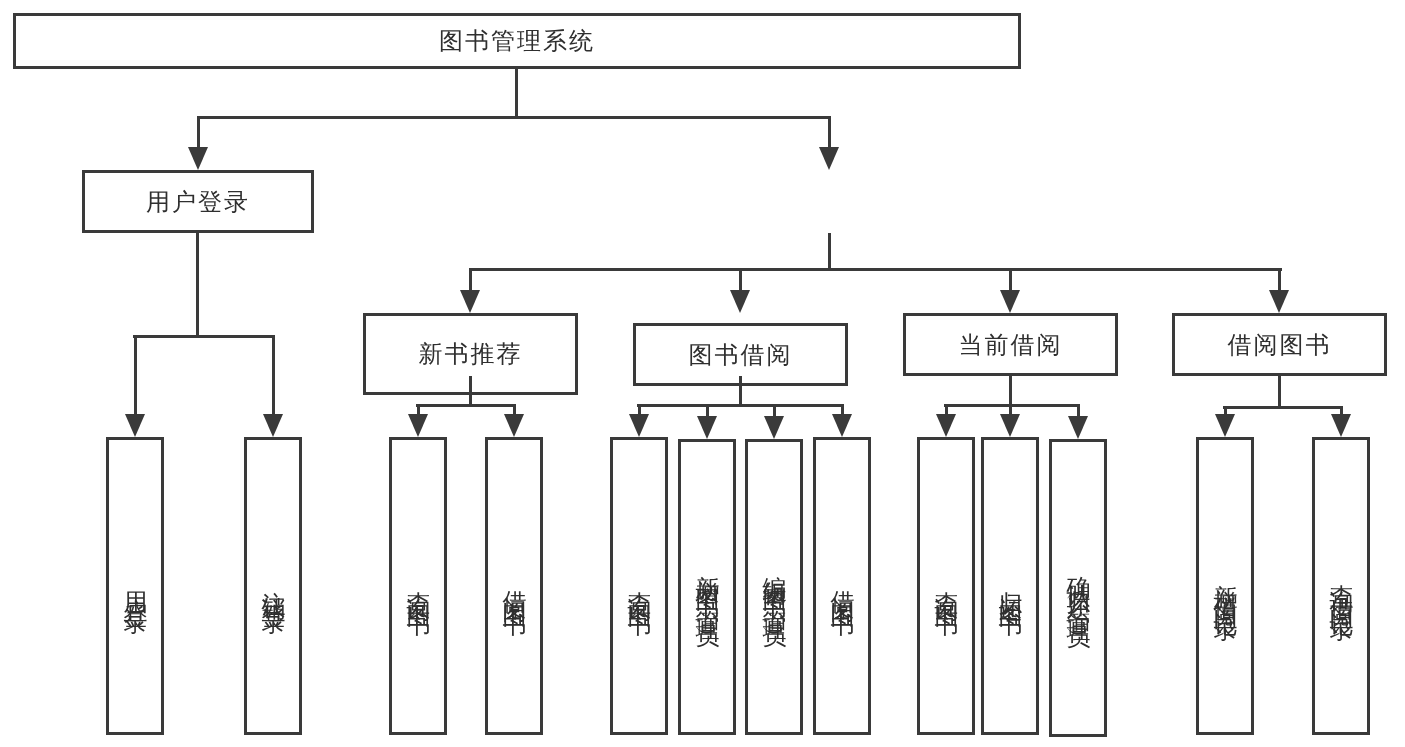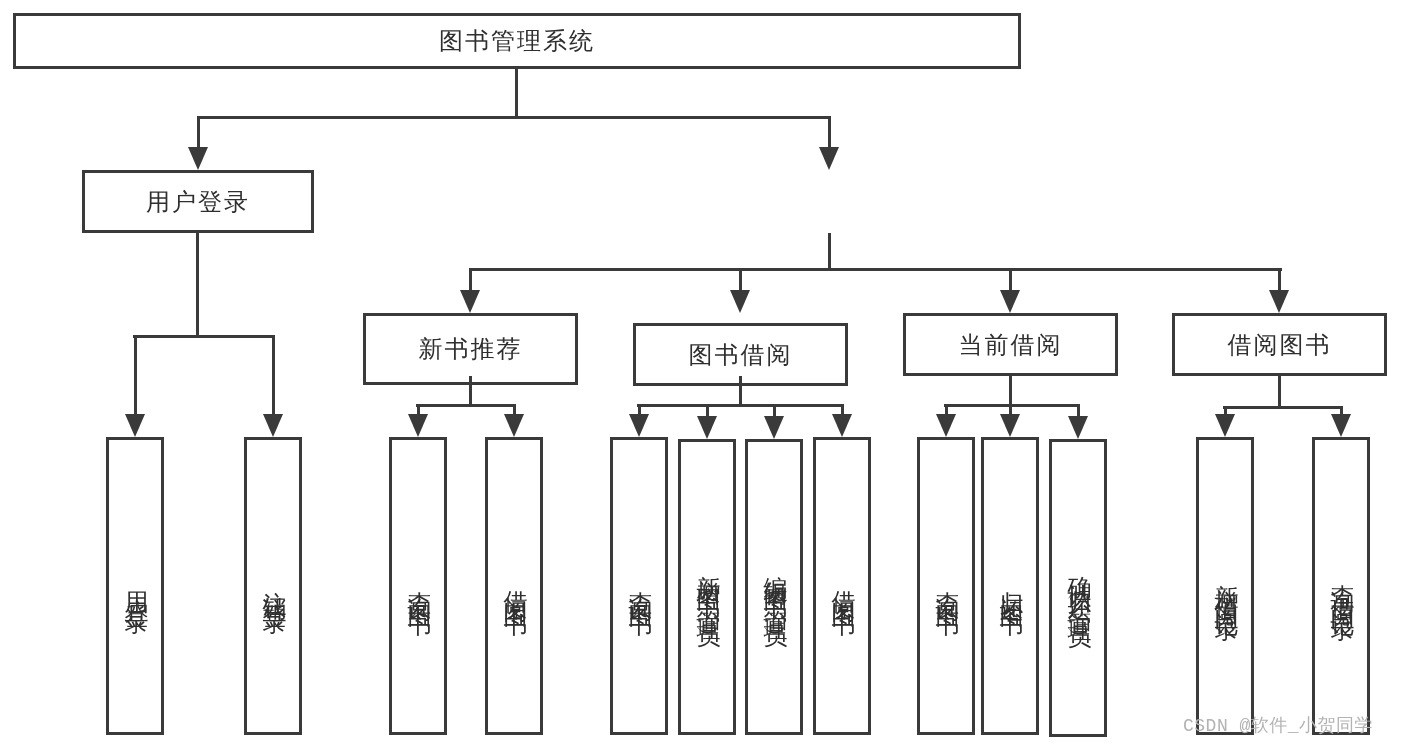--- a/index.html
+++ b/index.html
@@ -4,21 +4,21 @@
 <style>
   :root{
     --line:#3a3a3a;
     --ink:#2f2f2f;
     --wm:#b3b3b3;
     --bg:#ffffff;
   }
   html,body{margin:0;padding:0;background:var(--bg);}
   .canvas{
     position:relative;width:1405px;height:747px;background:var(--bg);
-    font-family:Liberation Mono, monospace;
+    font-family:Liberation Serif, serif;
     color:var(--ink);overflow:hidden;
   }
   .node{
     position:absolute;box-sizing:border-box;background:#fff;
     border:3px solid var(--line);
     display:flex;align-items:center;justify-content:center;
   }
   .hlabel{font-size:24px;letter-spacing:2px;font-weight:400;}
   .vtext{
     writing-mode:vertical-rl;text-orientation:mixed;
@@ -46,21 +46,21 @@
 </head>
 <body>
 
 <div class="canvas">
 
   <div class="node hlabel" style="left:13px;top:13px;width:1008px;height:56px">图书管理系统</div>
 
   <div class="node hlabel" style="left:82px;top:170px;width:232px;height:63px">用户登录</div>
 
 
-  <div class="node hlabel" style="left:363px;top:313px;width:215px;height:72px">新书推荐</div>
+  <div class="node hlabel" style="left:363px;top:313px;width:215px;height:82px">新书推荐</div>
 
   <div class="node hlabel" style="left:633px;top:323px;width:215px;height:63px">图书借阅</div>
 
   <div class="node hlabel" style="left:903px;top:313px;width:215px;height:63px">当前借阅</div>
 
   <div class="node hlabel" style="left:1172px;top:313px;width:215px;height:63px">借阅图书</div>
 
   <div class="node" style="left:106px;top:437px;width:58px;height:298px">
     <span class="vtext">用户登录</span>
   </div>
@@ -203,14 +203,13 @@
   <div class="hline" style="left:1223px;top:406px;width:120px"></div>
   <div class="drop" style="left:1214px;top:408px;height:29px">
       <div class="stem"></div>
       <div class="head"></div>
     </div>
   <div class="drop" style="left:1330px;top:408px;height:29px">
       <div class="stem"></div>
       <div class="head"></div>
     </div>
 
-  <div class="watermark">CSDN @软件_小贺同学</div>
 </div>
 
 </body></html>

